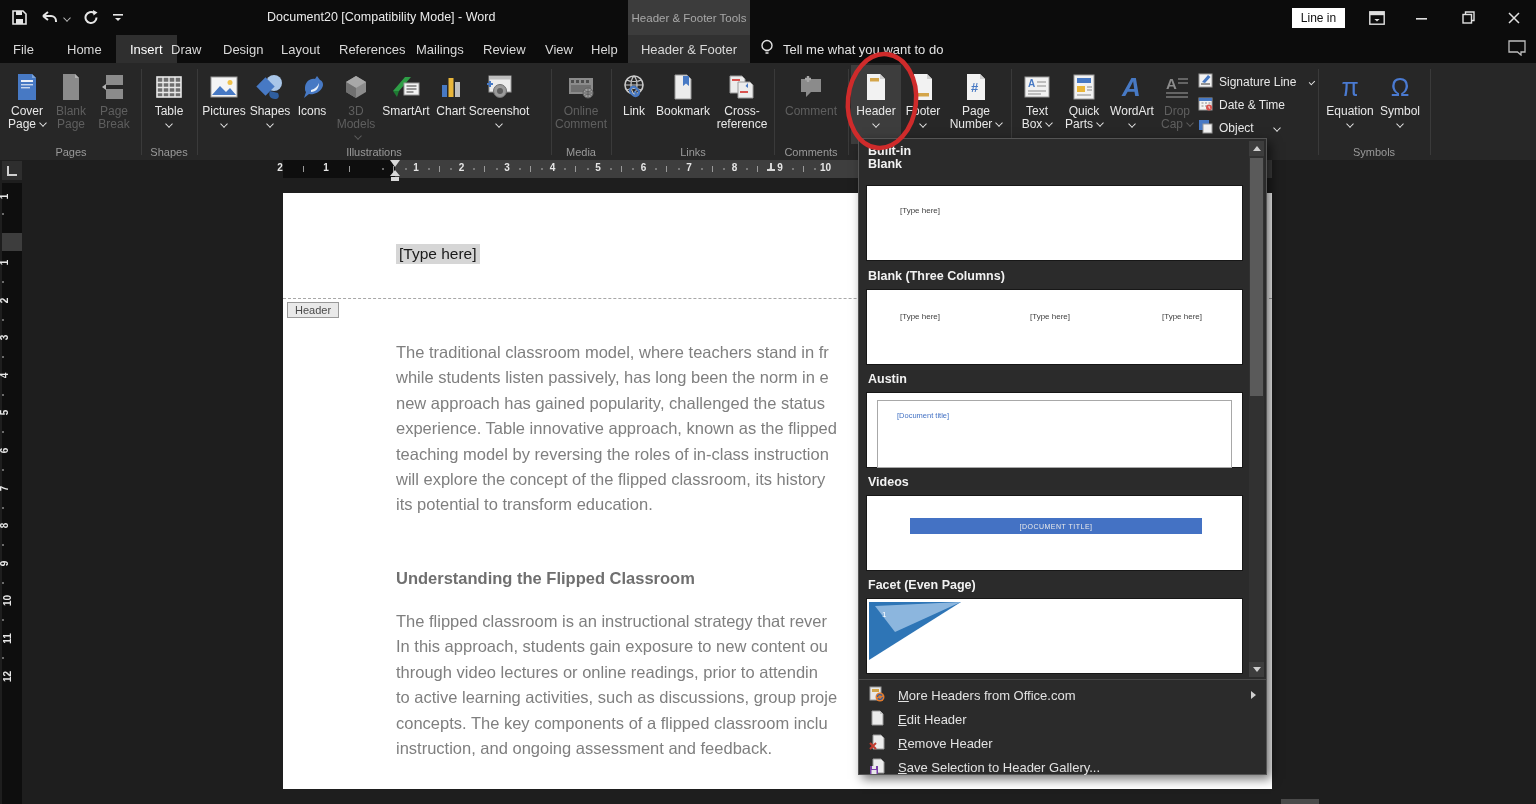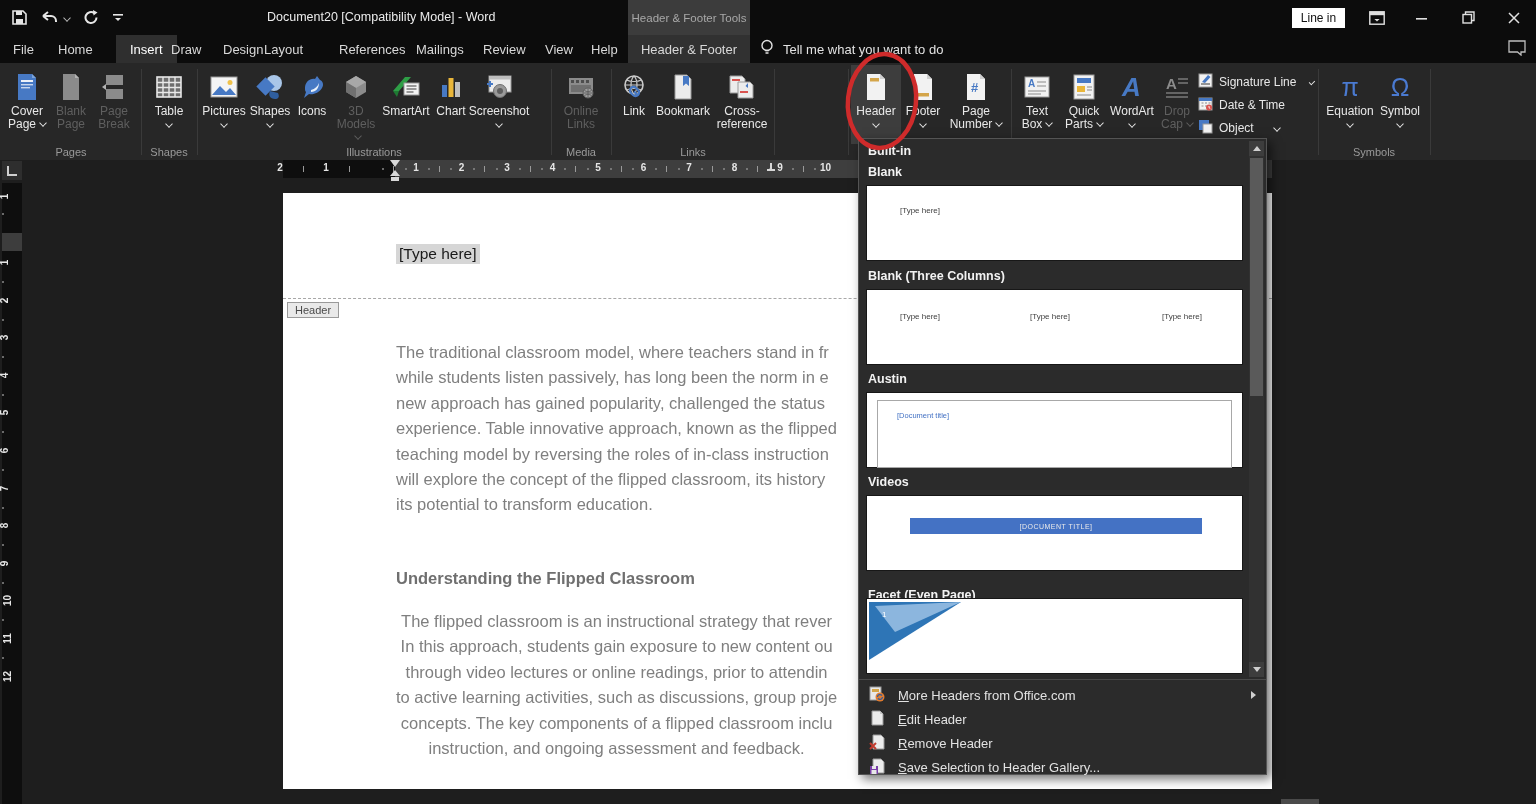--- a/index.html
+++ b/index.html
@@ -65,21 +65,21 @@
   
   .page{position:absolute;left:283px;top:33px;width:989px;height:596px;background:#ffffff;overflow:hidden;}
   .typehere{position:absolute;left:113px;top:51px;background:#d6d6d6;color:#1a1a1a;font-size:15.5px;padding:1px 3px;}
   .hdrline{position:absolute;left:0;right:0;top:105px;border-top:1px dashed #a8a8a8;}
   .hdrtag{position:absolute;left:4px;top:109px;background:#e9e9e9;border:1px solid #9a9a9a;color:#4a4a4a;
           font-size:11px;padding:1px 7px;}
   .bodytext{position:absolute;left:113px;top:150px;color:#7f7f7f;font-size:16.5px;}
   .bodytext div{height:25.4px;white-space:nowrap;}
   .heading{position:absolute;left:113px;top:376px;color:#6f6f6f;font-size:16.5px;font-weight:bold;white-space:nowrap;}
   .bodytext2{position:absolute;left:113px;top:419px;color:#7f7f7f;font-size:16.5px;}
-  .bodytext2 div{height:25.4px;white-space:nowrap;text-align:center;}
+  .bodytext2 div{height:25.4px;white-space:nowrap;}
   .hscroll{position:absolute;left:1281px;top:639px;width:38px;height:5px;background:#4a4a4a;}
   
   .dd{position:absolute;left:858px;top:138px;width:409px;height:637px;background:#2b2b2b;border:1px solid #545454;
       box-shadow:4px 4px 10px rgba(0,0,0,.55);z-index:40;box-sizing:border-box;}
   .dd-title{position:absolute;left:9px;top:5px;font-size:12.5px;font-weight:bold;color:#f2f2f2;}
   .dd-sec{position:absolute;left:9px;font-size:12.5px;font-weight:bold;color:#f2f2f2;}
   .dd-prev{position:absolute;left:7px;width:377px;height:76px;background:#ffffff;border:1px solid #171717;box-sizing:border-box;}
   .mini{position:absolute;font-size:8px;color:#3d3d3d;white-space:nowrap;}
   .mini.blue{color:#4472c4;}
   .austin-inner{position:absolute;left:10px;top:7px;right:10px;height:66px;border:1px solid #a8a8a8;}
@@ -152,25 +152,25 @@
   </div>
   <div class="winbtn" style="left:1497px;">
       <svg width="12" height="12" viewBox="0 0 12 12">
         <path d="M1 1 L11 11 M11 1 L1 11" stroke="#e0e0e0" stroke-width="1.5"></path>
       </svg>
     </div>
 </div>
 
 <div class="menubar">
   <span class="mtab" style="left:9px">File</span>
-  <span class="mtab" style="left:54px">Home</span>
+  <span class="mtab" style="left:63px">Home</span>
   <span class="mtab active" style="left:116px">Insert</span>
   <span class="mtab" style="left:167px">Draw</span>
   <span class="mtab" style="left:219px">Design</span>
-  <span class="mtab" style="left:260px">Layout</span>
+  <span class="mtab" style="left:277px">Layout</span>
   <span class="mtab" style="left:335px">References</span>
   <span class="mtab" style="left:412px">Mailings</span>
   <span class="mtab" style="left:479px">Review</span>
   <span class="mtab" style="left:541px">View</span>
   <span class="mtab" style="left:587px">Help</span>
   <div class="ctx-tab">Header &amp; Footer</div>
   <div class="tellme">
     <span><svg width="14" height="18" viewBox="0 0 14 18">
           <circle cx="7" cy="6.5" r="5" fill="none" stroke="#e2e2e2" stroke-width="1.4"></circle>
           <path d="M5 11.5 h4 M5.5 14 h3" stroke="#e2e2e2" stroke-width="1.4"></path>
@@ -333,21 +333,21 @@
                 <rect x="4" y="5" width="3" height="3"></rect>
                 <rect x="9" y="5" width="3" height="3"></rect>
                 <rect x="14" y="5" width="3" height="3"></rect>
                 <rect x="19" y="5" width="3" height="3"></rect>
               </g>
               <rect x="4" y="10" width="20" height="7" fill="#6f6f6f"></rect>
               <circle cx="21" cy="18" r="5" fill="#9f9f9f" stroke="#5f5f5f"></circle>
               <path d="M16.5 18 h9 M21 13.5 v9 M17.5 15.5 c2 1.5 5 1.5 7 0 M17.5 20.5 c2 -1.5 5 -1.5 7 0" stroke="#5f5f5f" stroke-width=".9" fill="none"></path>
             </svg>
           </span>
-        <span class="lab">Online Links</span>
+        <span class="lab">Online Comment</span>
       </div>
     </div>
     <div class="glabel">Media</div>
   </div>
   <div class="gsep" style="left:611px"></div>
 
   <div class="rgroup" style="left:614px;width:158px;">
     <div class="rbtns">
       <div class="lbtn" style="width:40px">
         <span class="ic">
@@ -378,20 +378,34 @@
               <path d="M20 9 v5 l-2.5-2z" fill="#4779c4"></path>
             </svg>
           </span>
         <span class="lab">Cross-reference</span>
       </div>
     </div>
     <div class="glabel">Links</div>
   </div>
   <div class="gsep" style="left:774px"></div>
 
+  <div class="rgroup" style="left:777px;width:68px;">
+    <div class="rbtns" style="justify-content:center">
+      <div class="lbtn dis" style="width:56px">
+        <span class="ic">
+            <svg width="28" height="24" viewBox="0 0 28 24">
+              <path d="M4 4 h20 v13 h-10 l-5 5 v-5 H4z" fill="#8b8b8b"></path>
+              <path d="M8 1 h6 M11 -2 v6" transform="translate(0,3)" stroke="#a8a8a8" stroke-width="2.4"></path>
+            </svg>
+          </span>
+        <span class="lab">Comment</span>
+      </div>
+    </div>
+    <div class="glabel">Comments</div>
+  </div>
   <div class="gsep" style="left:848px"></div>
 
   <div class="rgroup" style="left:851px;width:158px;">
     <div class="rbtns">
       <div class="lbtn activebtn" style="width:50px">
         <span class="ic">
             <svg width="24" height="28" viewBox="0 0 24 28">
               <path d="M3 1 h13 l5 5 v21 H3z" fill="#f2f2f2"></path>
               <path d="M16 1 l5 5 h-5z" fill="#cfcfcf"></path>
               <rect x="6" y="5" width="9" height="3.5" fill="#d4a54a"></rect>
@@ -564,21 +578,21 @@
       <div>concepts. The key components of a flipped classroom inclu</div>
       <div>instruction, and ongoing assessment and feedback.</div>
     </div>
   </div>
   <div class="hscroll"></div>
 </div>
 
 <div class="dd">
   <div class="dd-title">Built-in</div>
 
-  <div class="dd-sec" style="top:26px">Blank</div>
+  <div class="dd-sec" style="top:18px">Blank</div>
   <div class="dd-prev" style="top:46px">
     <span class="mini" style="left:33px;top:20px">[Type here]</span>
   </div>
 
   <div class="dd-sec" style="top:130px">Blank (Three Columns)</div>
   <div class="dd-prev" style="top:150px">
     <span class="mini" style="left:33px;top:22px">[Type here]</span>
     <span class="mini" style="left:163px;top:22px">[Type here]</span>
     <span class="mini" style="left:295px;top:22px">[Type here]</span>
   </div>
@@ -589,21 +603,21 @@
     <span class="mini blue" style="left:30px;top:18px;font-size:7.5px">[Document title]</span>
   </div>
 
   <div class="dd-sec" style="top:336px">Videos</div>
   <div class="dd-prev" style="top:356px">
     <div class="band">
         <span>[DOCUMENT TITLE]</span>
       </div>
   </div>
 
-  <div class="dd-sec" style="top:449px">Facet (Even Page)</div>
+  <div class="dd-sec" style="top:439px">Facet (Even Page)</div>
   <div class="dd-prev" style="top:459px">
     <svg width="96" height="62" viewBox="0 0 96 62" style="position:absolute;left:2px;top:3px">
       <polygon points="0,0 92,0 0,58" fill="#2e75b6"></polygon>
       <polygon points="6,4 92,0 26,30" fill="#9cc2e5" opacity=".85"></polygon>
       <text x="13" y="15" font-size="8" fill="#ffffff">1</text>
     </svg>
   </div>
 
   <div class="dd-scrolltrack">
     <div class="dd-scrollbtn" style="top:0">

